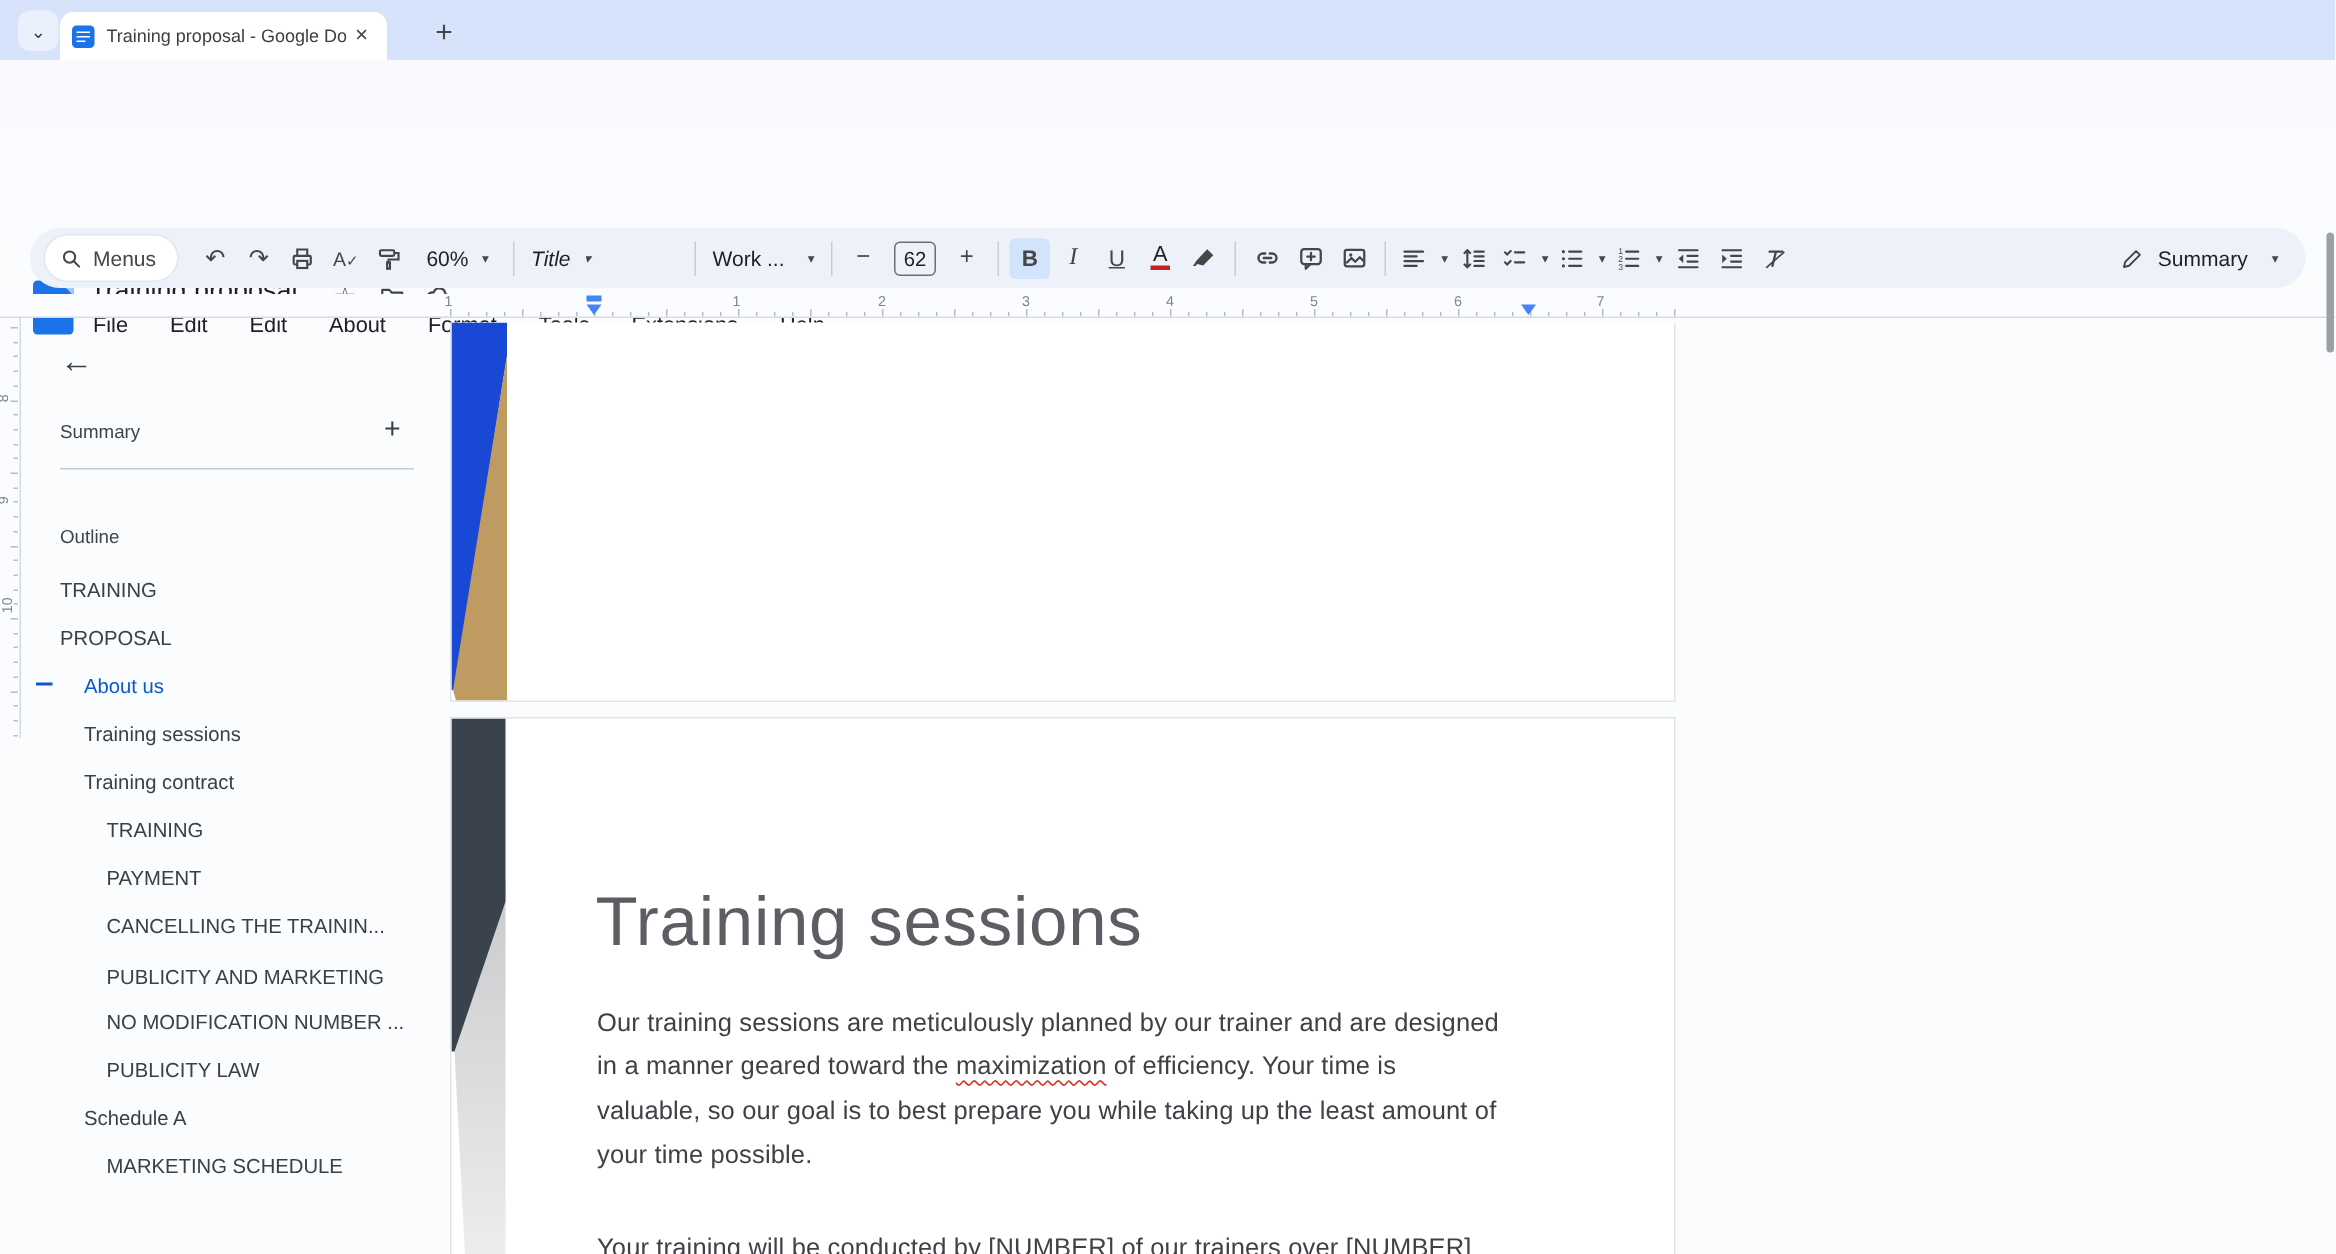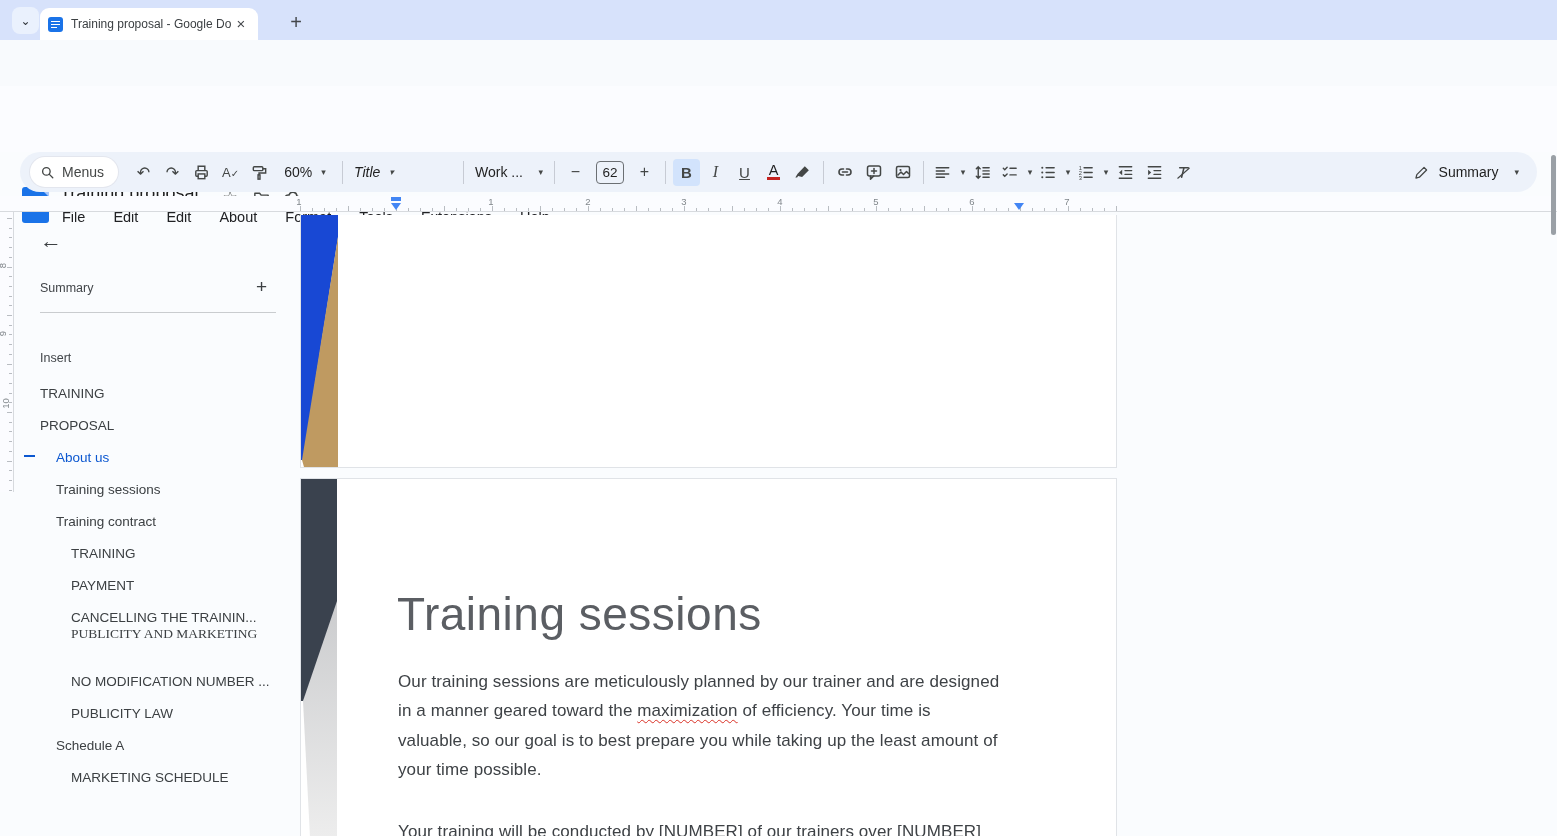--- a/index.html
+++ b/index.html
@@ -462,32 +462,32 @@
     <span class="num" style="top:48px;">8</span>
     <span class="num" style="top:116px;">9</span>
     <span class="num" style="top:186px;">10</span>
   </div>
 
   <div class="sidebar">
     <span class="back-arrow">←</span>
     <span class="summary-lbl">Summary</span>
     <span class="summary-add">+</span>
     <div class="side-div"></div>
-    <span class="outline-lbl">Insert</span>
+    <span class="outline-lbl">Outline</span>
 
     <div class="o-item lv0" style="top:174px;">TRAINING</div>
     <div class="o-item lv0" style="top:206px;">PROPOSAL</div>
     <div class="active-dash"></div>
     <div class="o-item lv1 active" style="top:238px;">About us</div>
     <div class="o-item lv1" style="top:270px;">Training sessions</div>
     <div class="o-item lv1" style="top:302px;">Training contract</div>
     <div class="o-item lv2" style="top:334px;">TRAINING</div>
     <div class="o-item lv2" style="top:366px;">PAYMENT</div>
     <div class="o-item lv2" style="top:398px;">CANCELLING THE TRAININ...</div>
-    <div class="o-item lv2" style="top:414px;font-family:Liberation Serif, serif;">PUBLICITY AND MARKETING</div>
+    <div class="o-item lv2" style="top:432px;">PUBLICITY AND MARKETING</div>
     <div class="o-item lv2" style="top:462px;">NO MODIFICATION NUMBER ...</div>
     <div class="o-item lv2" style="top:494px;">PUBLICITY LAW</div>
     <div class="o-item lv1" style="top:526px;">Schedule A</div>
     <div class="o-item lv2" style="top:558px;">MARKETING SCHEDULE</div>
   </div>
 
   <div class="page page1">
     <svg class="deco" width="38" height="252" viewBox="0 0 38 252">
       <polygon points="0,0 37,0 37,22 2,245 0,245" fill="#1848d4"></polygon>
       <polygon points="37,22 37,252 3,252 1,245" fill="#bf9a61"></polygon>

